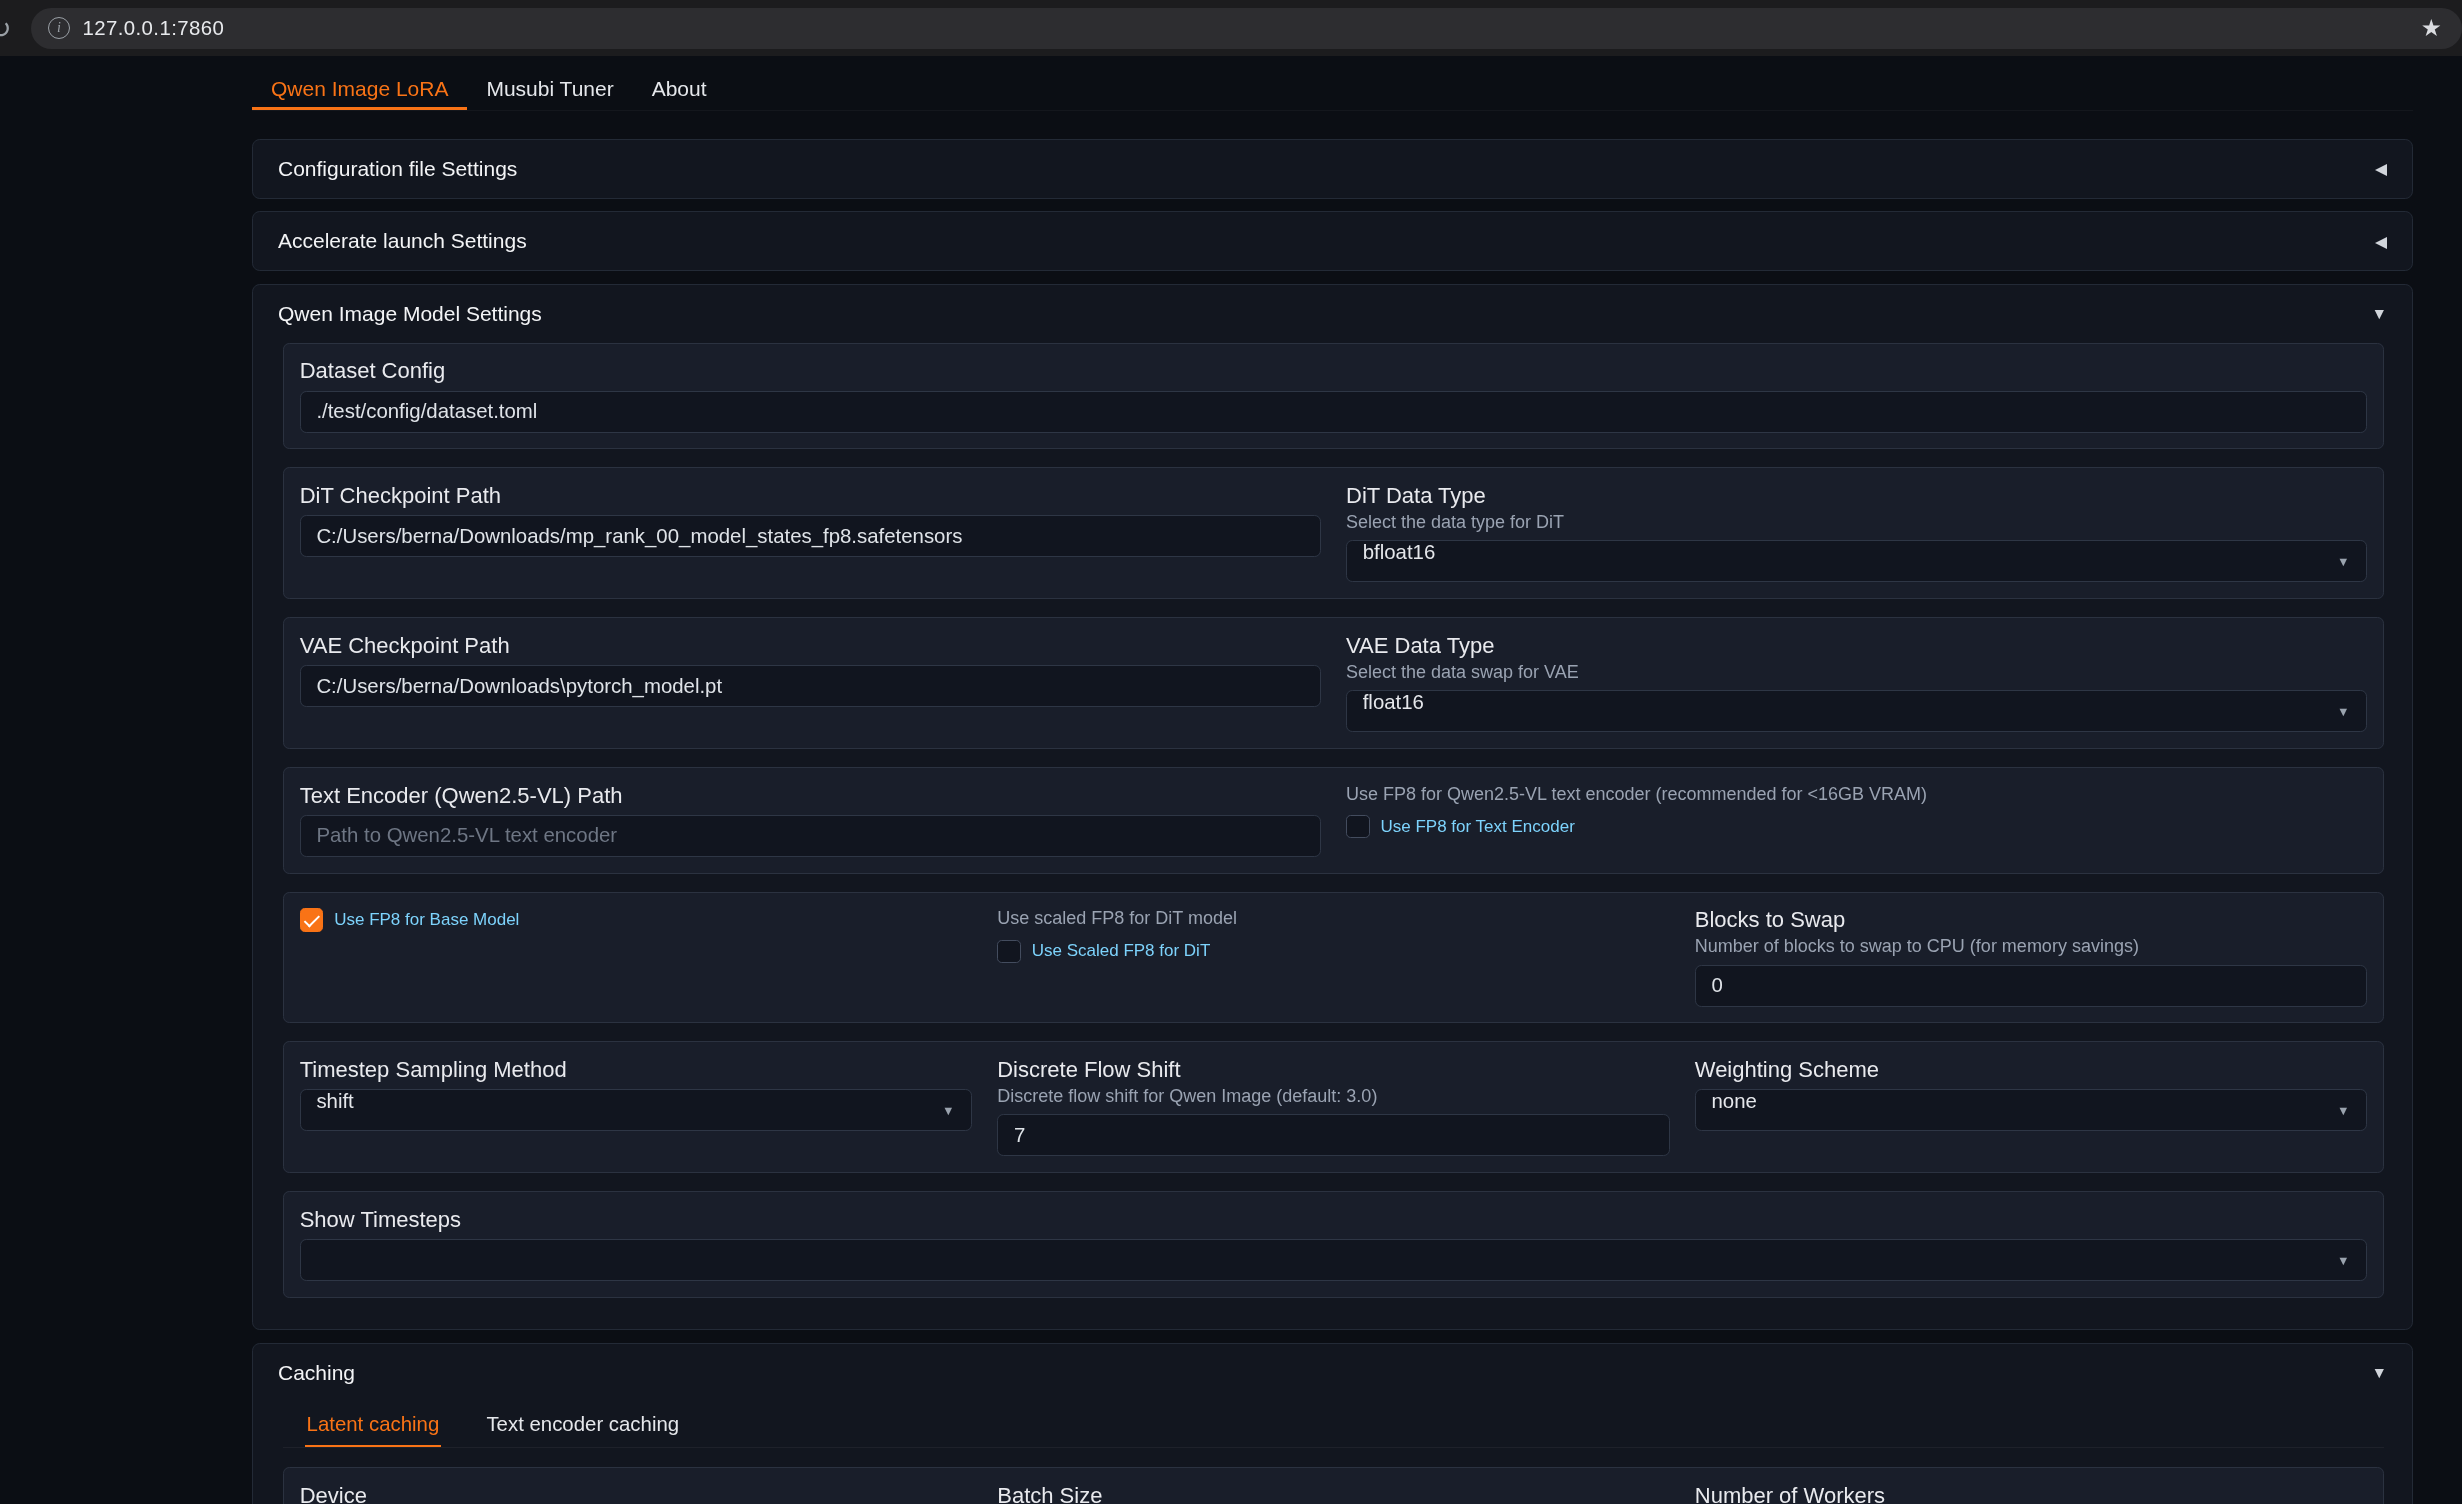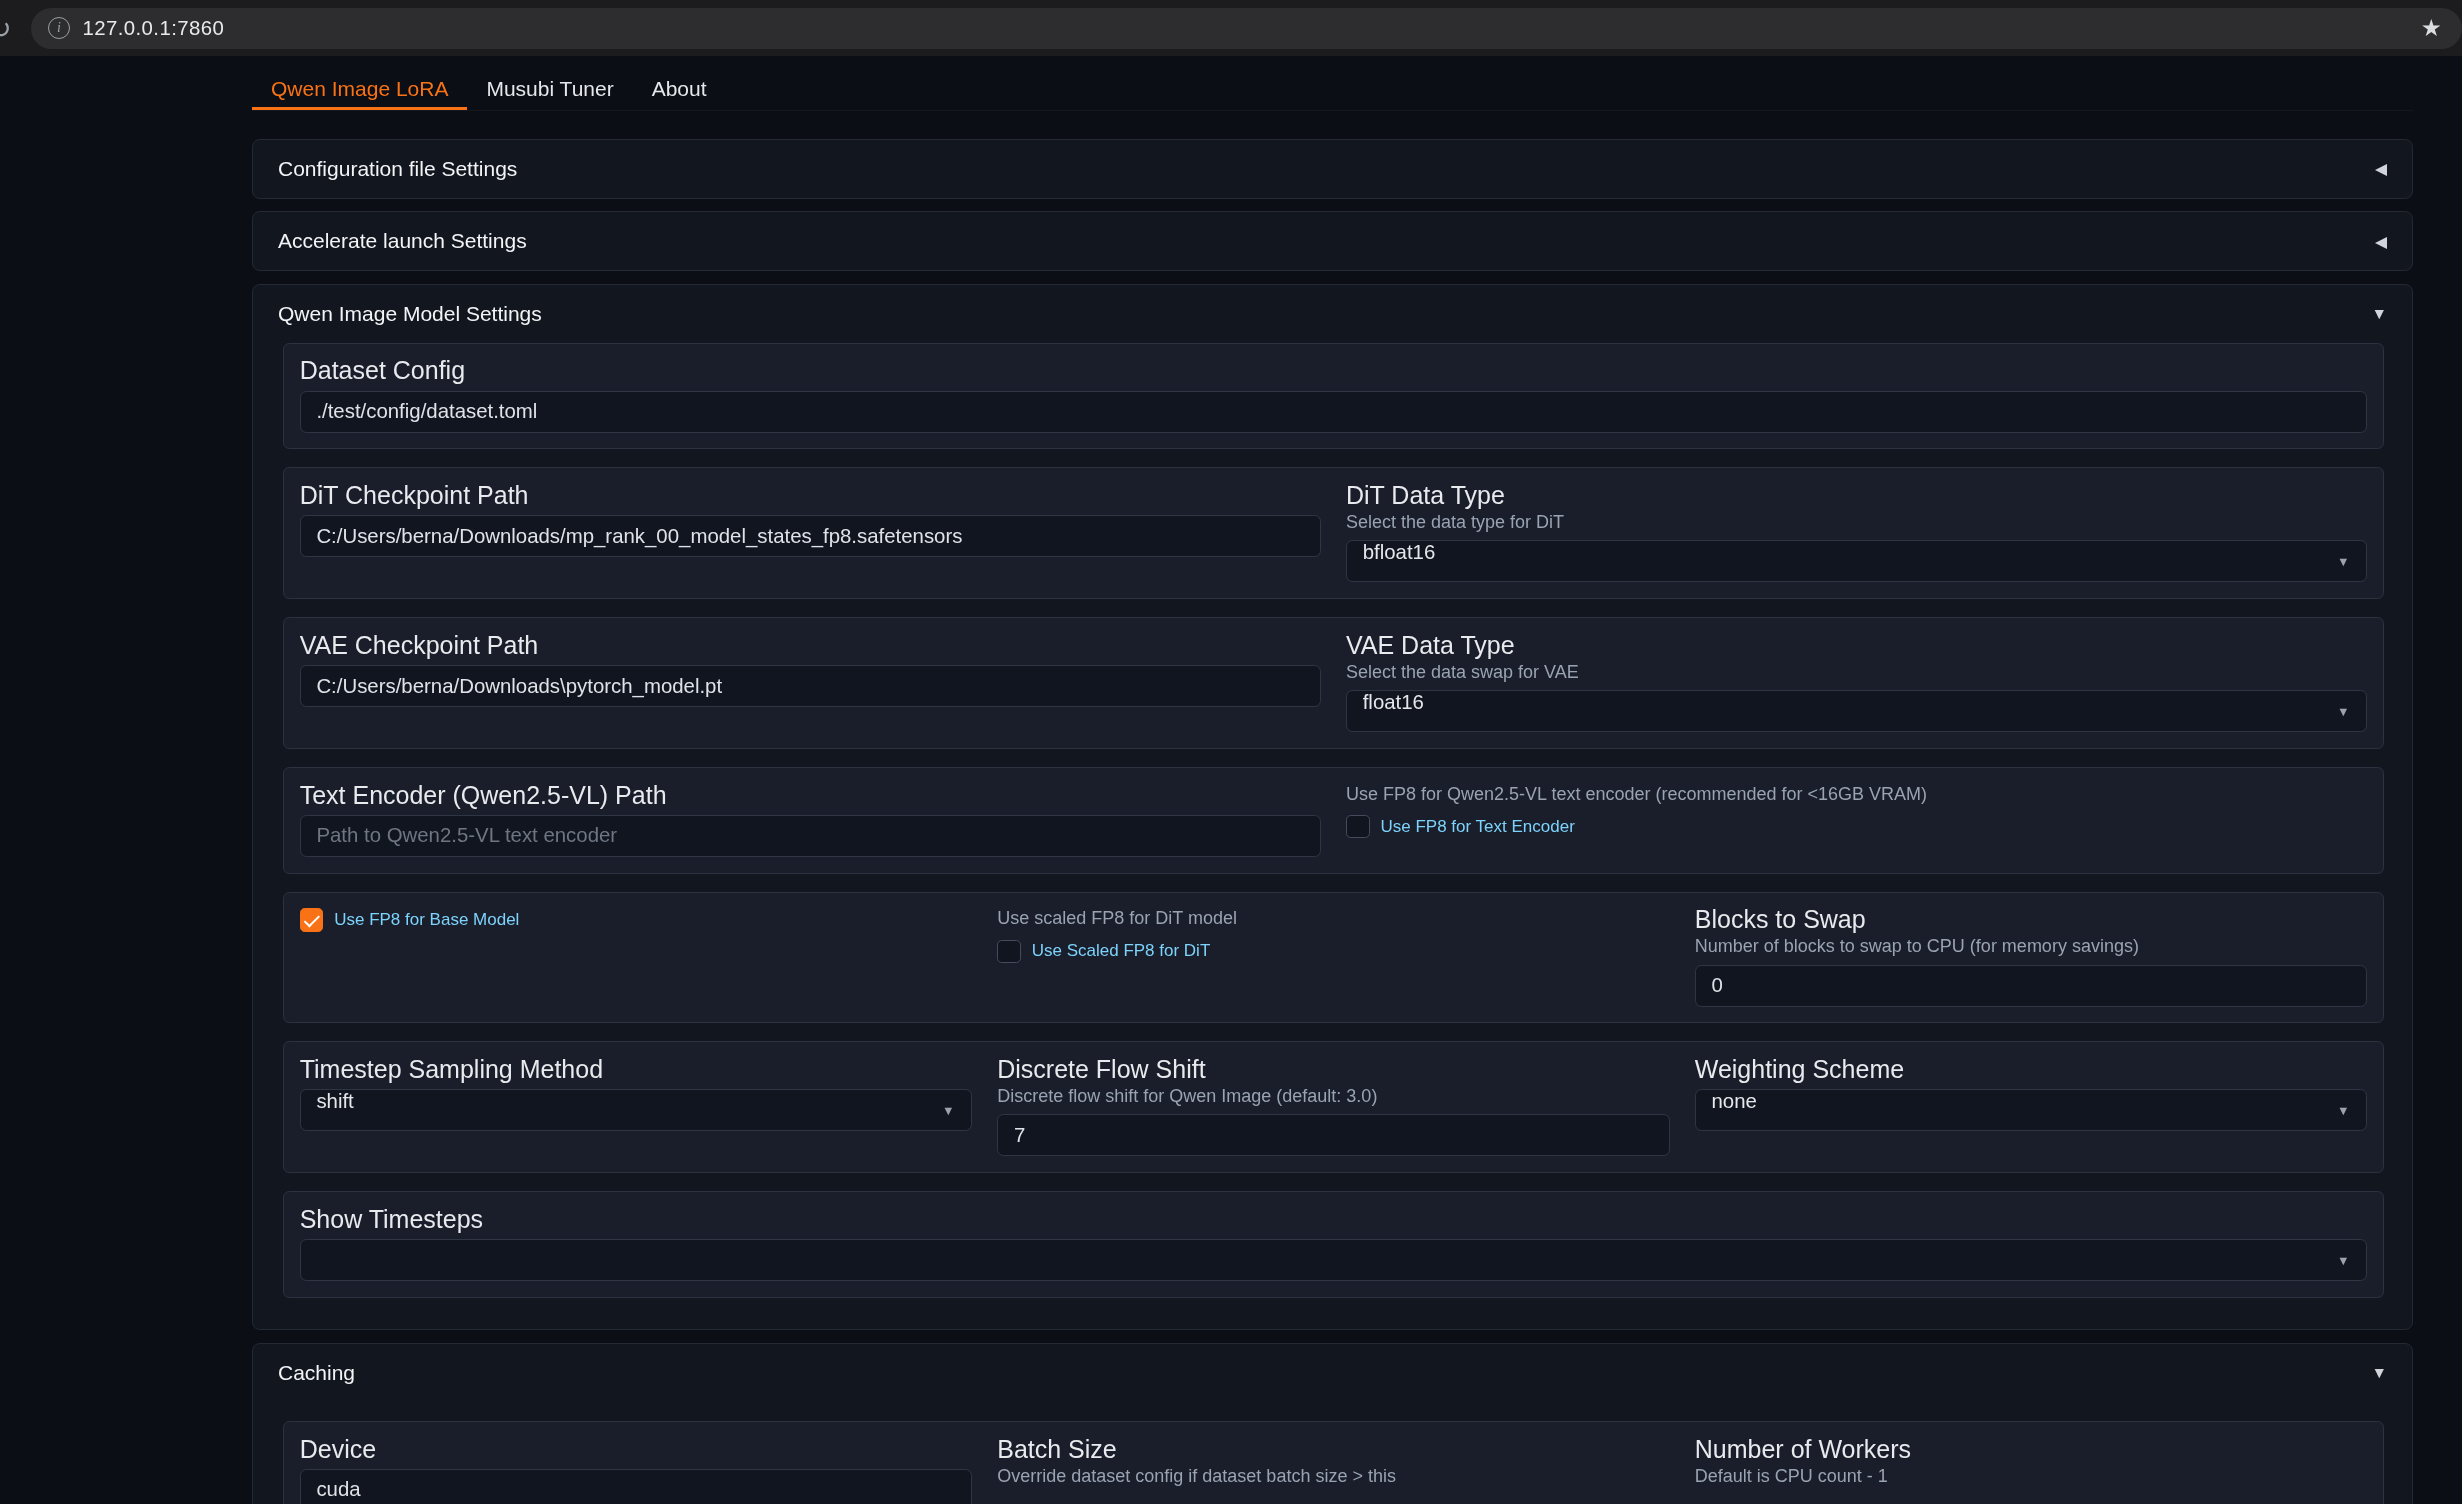--- a/index.html
+++ b/index.html
@@ -60,21 +60,21 @@
   
   .group {
     background:#191e2a; border:0.8px solid #2b3240; border-radius:6.3px;
     padding:15.7px; margin-bottom:18px;
   }
   .group:last-child { margin-bottom:16px; }
   .row2 { display:grid; grid-template-columns:1fr 1fr; gap:25px; }
   .row3 { display:grid; grid-template-columns:1fr 1fr 1fr; gap:25px; }
 
   .block-label {
-    display:block; font-size:25px; color:#e9eaee; line-height:23.5px;
+    display:block; font-size:22px; color:#e9eaee; line-height:23.5px;
     margin-bottom:7.8px; font-weight:400;
   }
   .block-label.tight { margin-bottom:4.7px; }
   .info {
     font-size:18px; color:#9aa3b2; line-height:20.4px; margin-bottom:7.8px;
   }
 
   .textbox {
     display:block; width:100%; height:42px; background:#11151f;
     border:0.8px solid #2e3645; border-radius:6.3px; padding:0 15.7px;
@@ -261,20 +261,24 @@
 
     </div>
   </div>
 
   <div class="accordion">
     <div class="acc-header">
       <span class="acc-title">Caching</span>
       <span class="acc-arrow">▼</span>
     </div>
 
+    <div class="inner-tabnav">
+      <div class="inner-tab active">Latent caching</div>
+      <div class="inner-tab">Text encoder caching</div>
+    </div>
 
     <div class="acc-content after-tabs">
       <div class="group row3">
         <div>
           <label class="block-label">Device</label>
           <input class="textbox" value="cuda" style="">
         </div>
         <div>
           <label class="block-label tight">Batch Size</label>
           <div class="info">Override dataset config if dataset batch size &gt; this</div>

